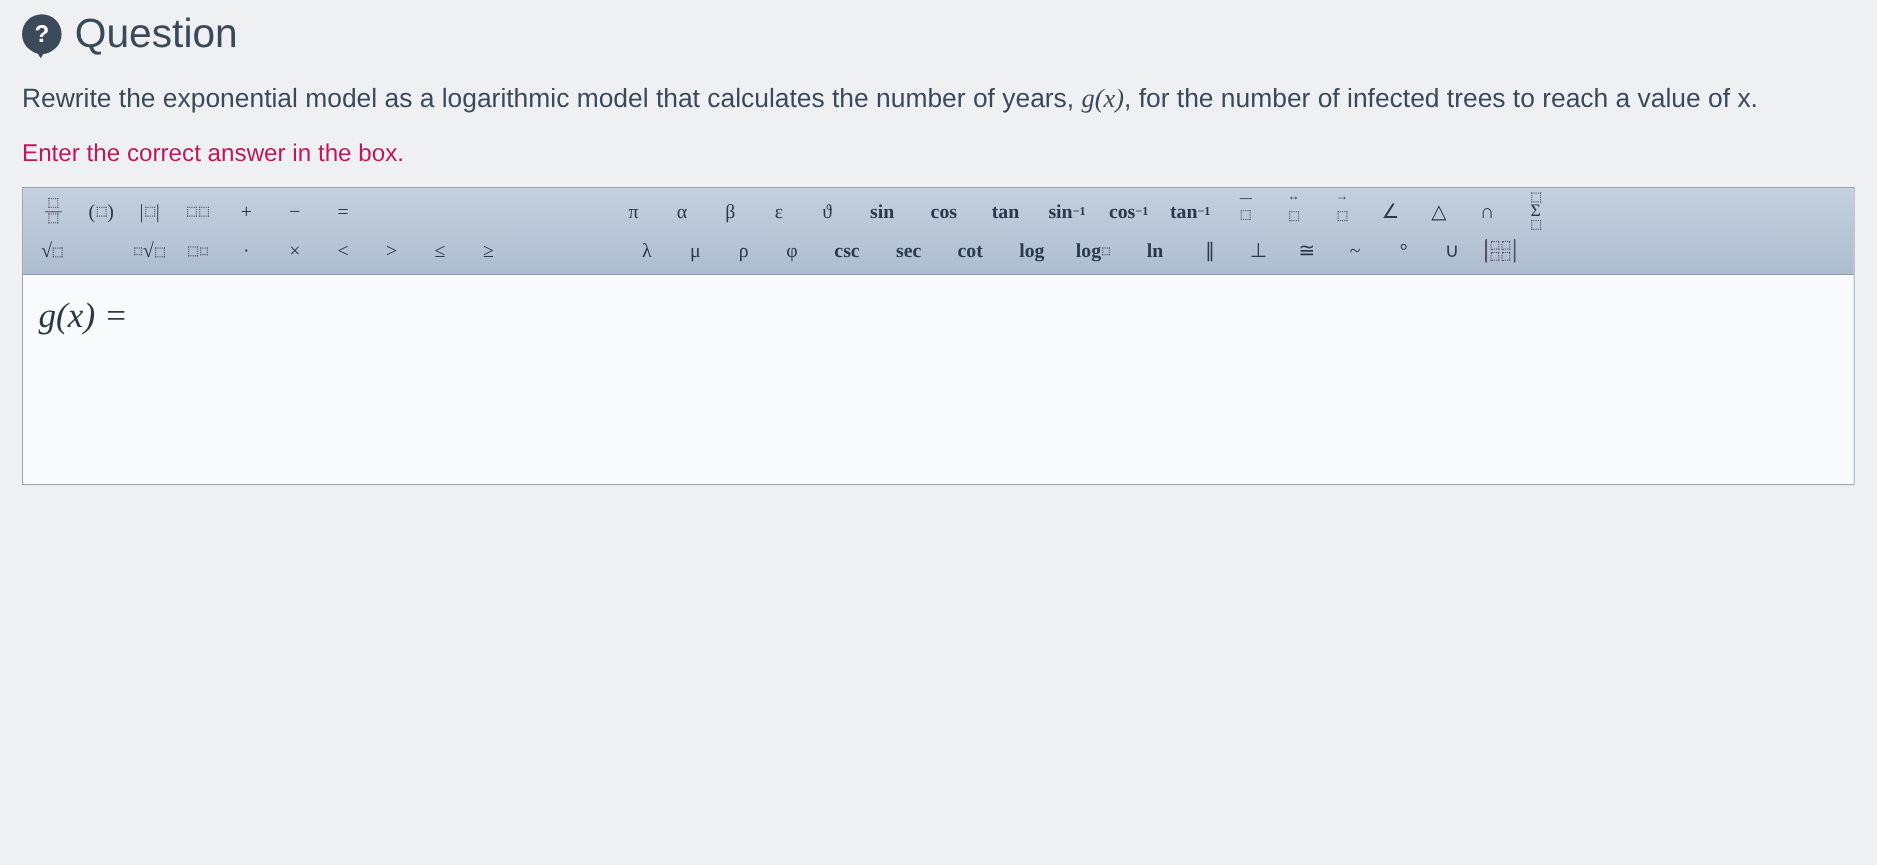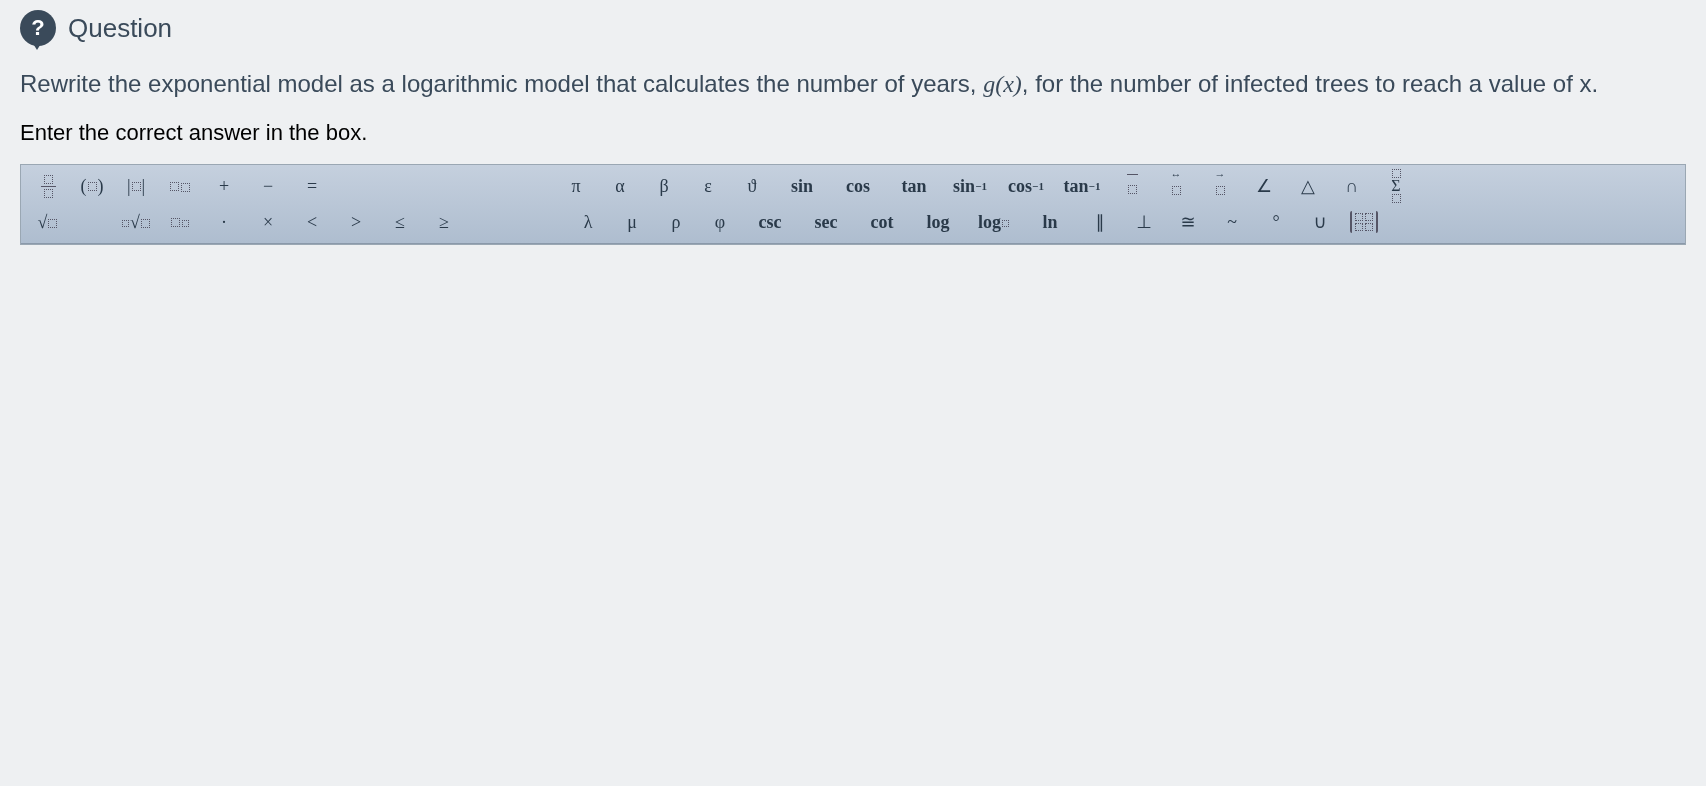--- a/index.html
+++ b/index.html
@@ -33,34 +33,34 @@
     content: "";
     position: absolute;
     bottom: -4px;
     left: 12px;
     width: 0; height: 0;
     border-left: 5px solid transparent;
     border-right: 5px solid transparent;
     border-top: 8px solid #3a4a5a;
   }
   .header-title {
-    font-size: 26px;
+    font-size: 37px;
     font-weight: 400;
     color: #3a4a5a;
   }
   .prompt {
     font-size: 24px;
     line-height: 1.5;
     color: #3a4a5a;
     margin-bottom: 18px;
     margin-top: 14px;
   }
   .instr {
     font-size: 22px;
-    color: #000000;
+    color: #be185d;
     margin-bottom: 18px;
   }
   .gx { font-style: italic; font-family: "Times New Roman", serif; }
   .editor {
     border: 1px solid #9aa7b3;
     background: #f4f6f8;
   }
   .toolbar {
     background: linear-gradient(#c5d0de, #aebdcf);
     border-bottom: 1px solid #8a99aa;
@@ -285,13 +285,16 @@
       <div class="tb-btn">
         <span class="matrix-ic">
             <span></span>
             <span></span>
             <span></span>
             <span></span>
           </span>
       </div>
     </div>
   </div>
+  <div class="input-area">
+    <span class="gx-eq">g(x) =</span>
+  </div>
 </div>
 
 </body></html>

